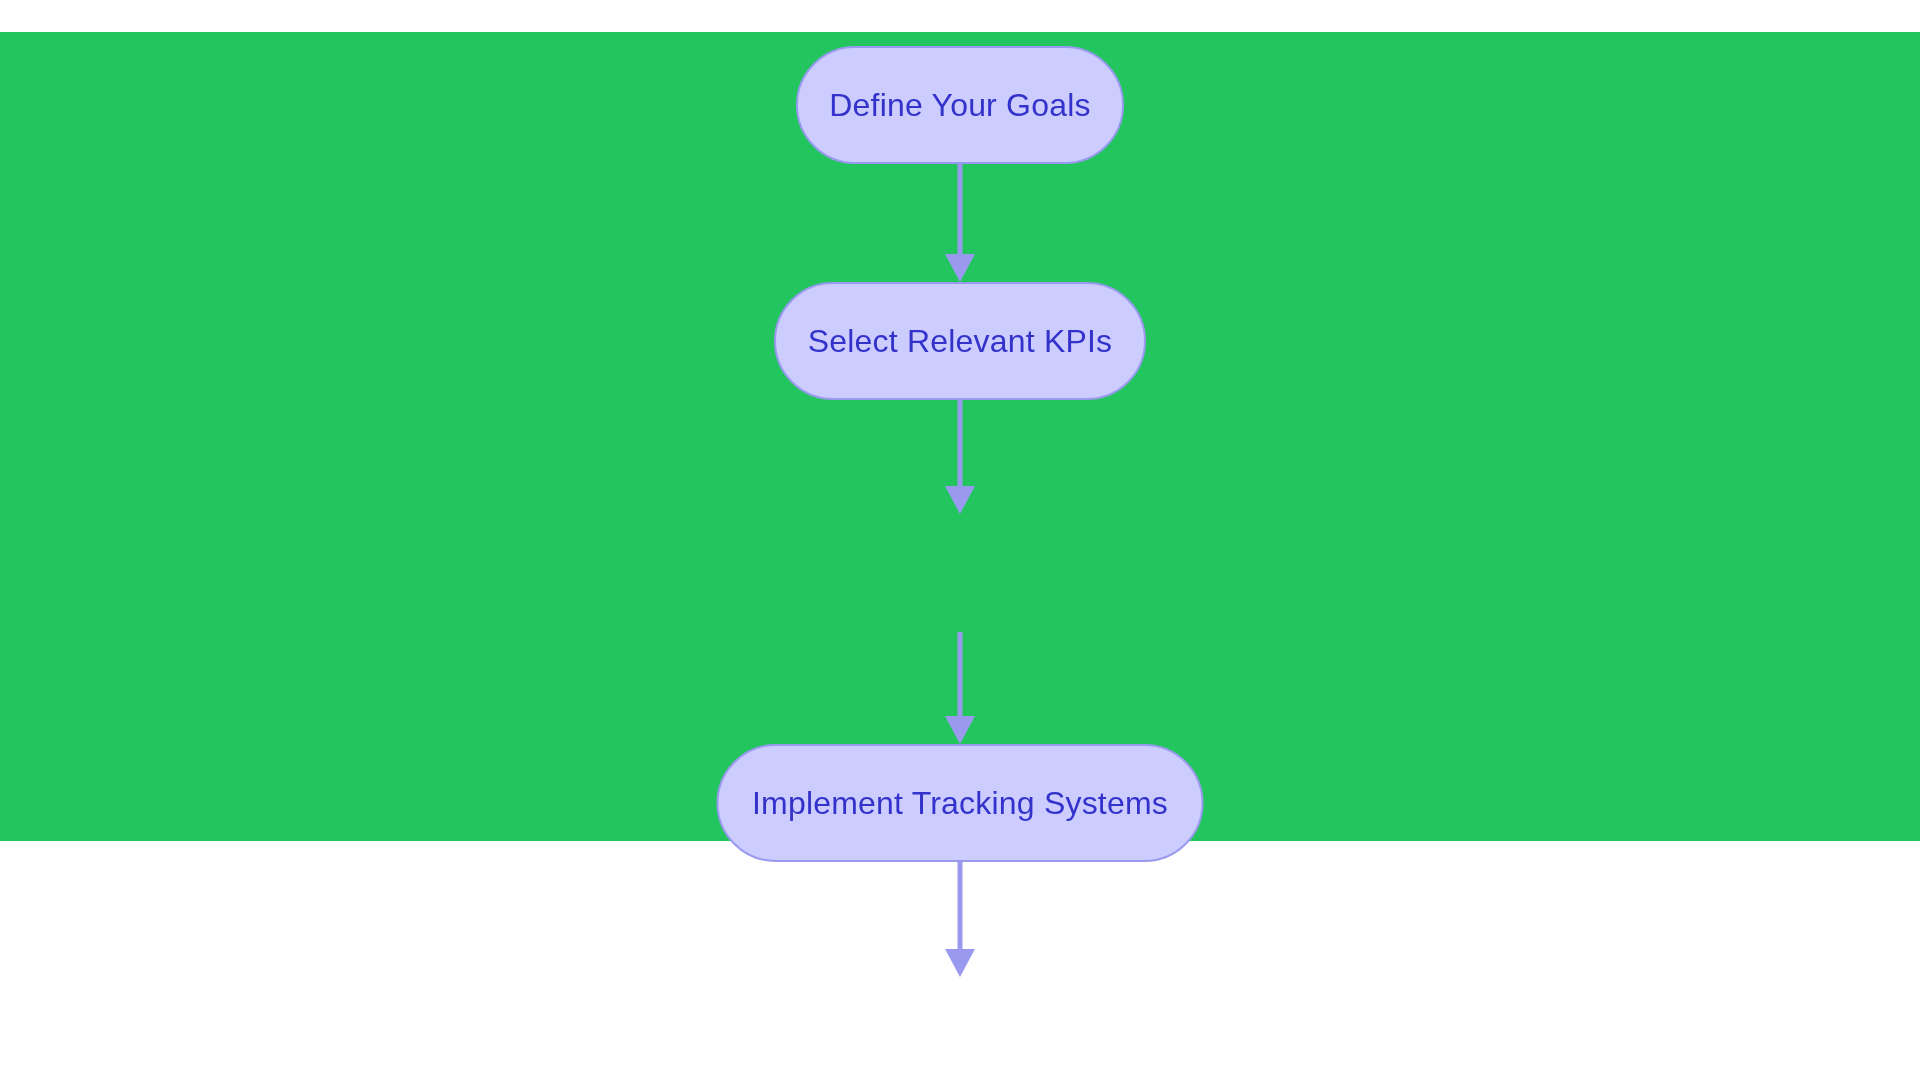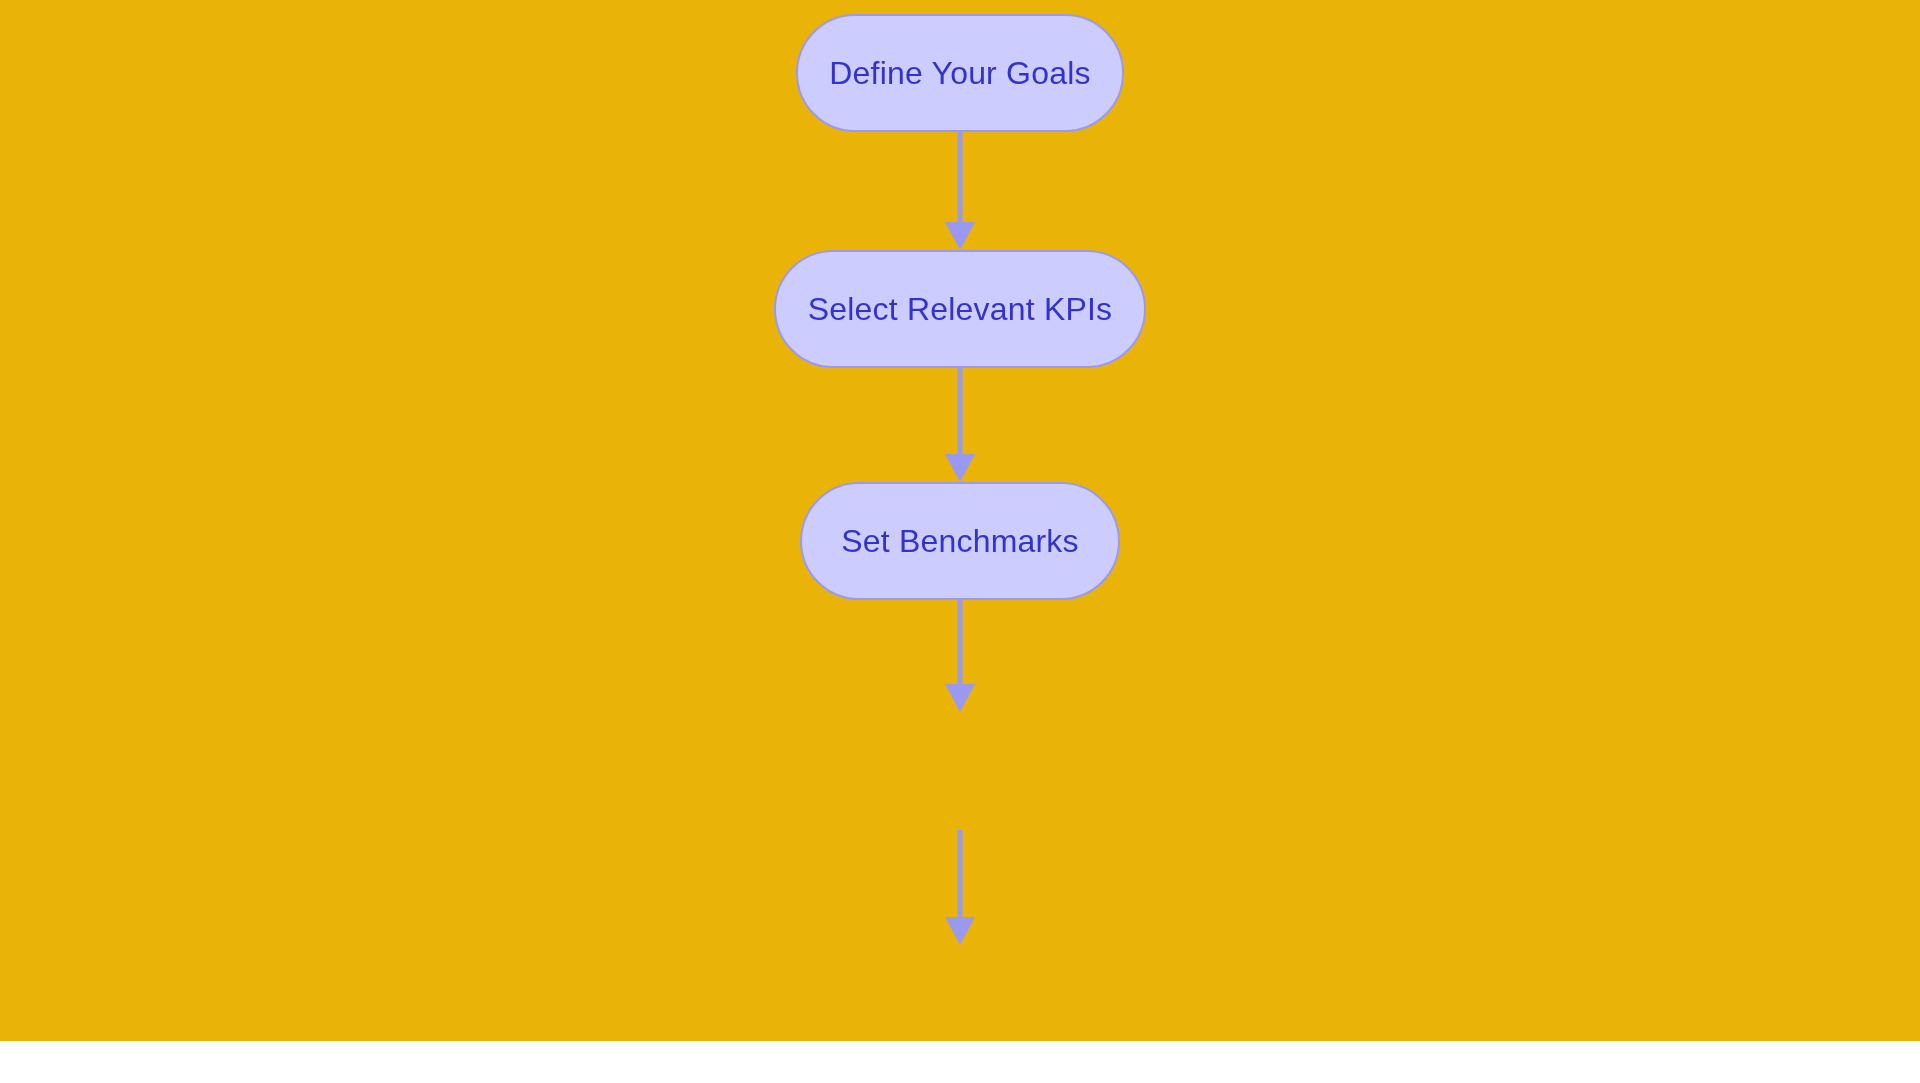--- a/index.html
+++ b/index.html
@@ -11,22 +11,23 @@
   body {
     width: 1920px;
     height: 1083px;
     overflow: hidden;
     font-family: "Liberation Sans", sans-serif;
   }
 
   #flowchart-canvas {
     position: relative;
     width: 1920px;
-    height: 1041px;
-    background: #eab308;
+    height: 809px;
+    background: #22c55e;
+    margin-top: 32px;
   }
 
   .flow-node {
     position: absolute;
     box-sizing: border-box;
     display: flex;
     align-items: center;
     justify-content: center;
     background: #ccccff;
     border: 2px solid #9999f0;
@@ -106,29 +107,29 @@
 
   <div class="flow-node node-1">
     <span class="flow-node-label">Select Relevant KPIs</span>
   </div>
 
   <div class="flow-connector conn-1">
     <div class="connector-line"></div>
     <div class="connector-head"></div>
   </div>
 
-  <div class="flow-node node-2">
-    <span class="flow-node-label">Set Benchmarks</span>
-  </div>
 
   <div class="flow-connector conn-2">
     <div class="connector-line"></div>
     <div class="connector-head"></div>
   </div>
 
+  <div class="flow-node node-3">
+    <span class="flow-node-label">Implement Tracking Systems</span>
+  </div>
 
   <div class="flow-connector conn-3">
     <div class="connector-line"></div>
     <div class="connector-head"></div>
   </div>
 
 
 </div>
 
 </body></html>

